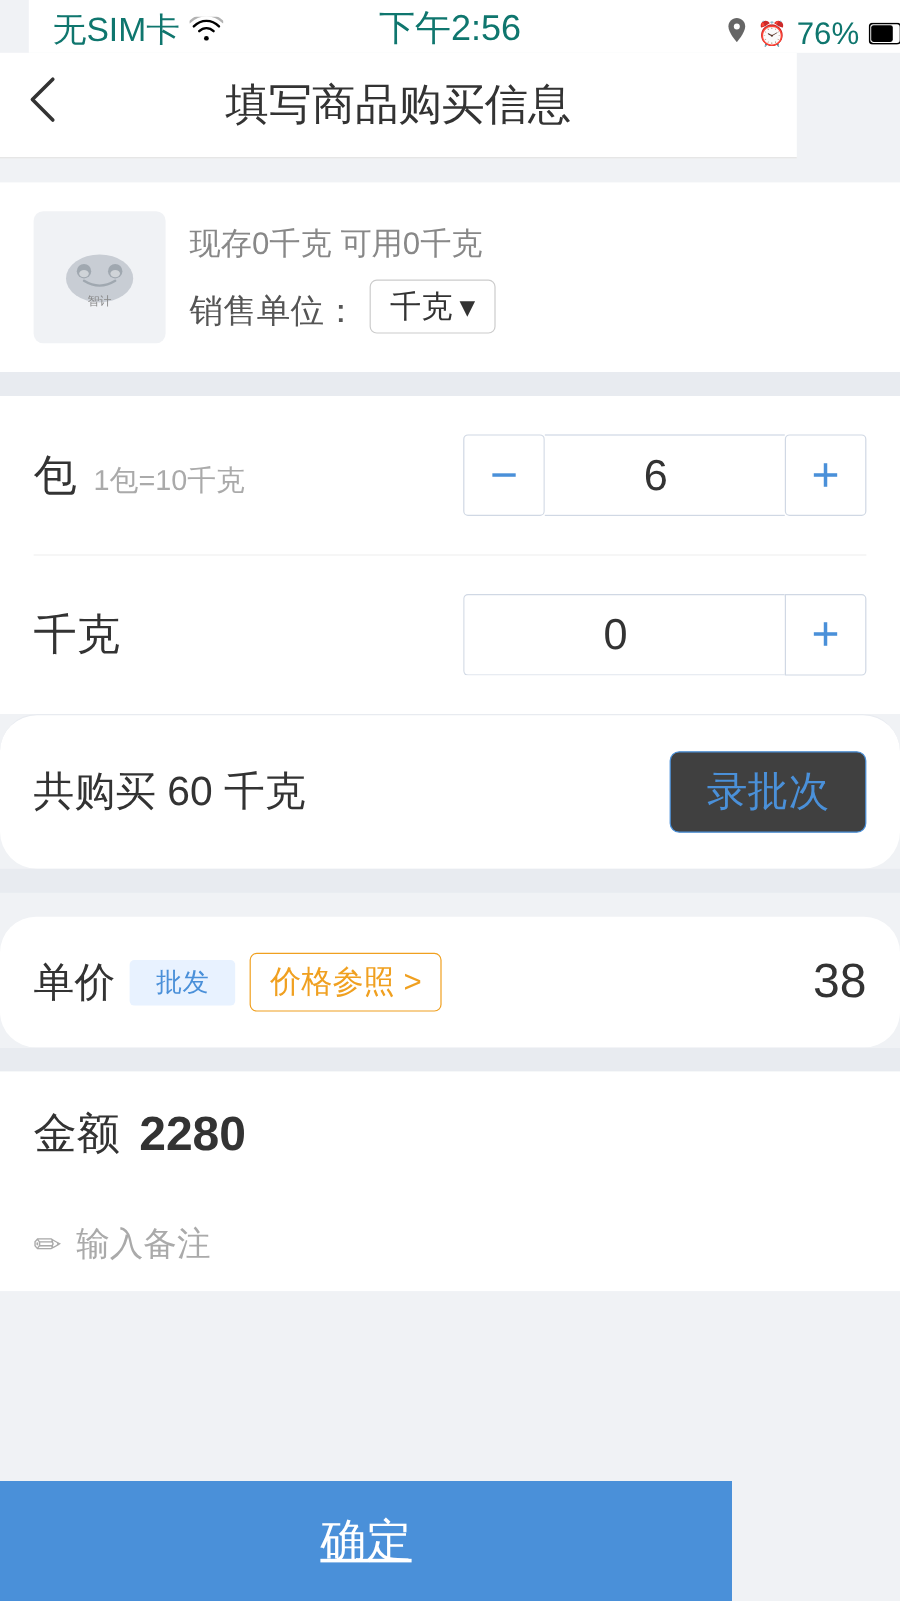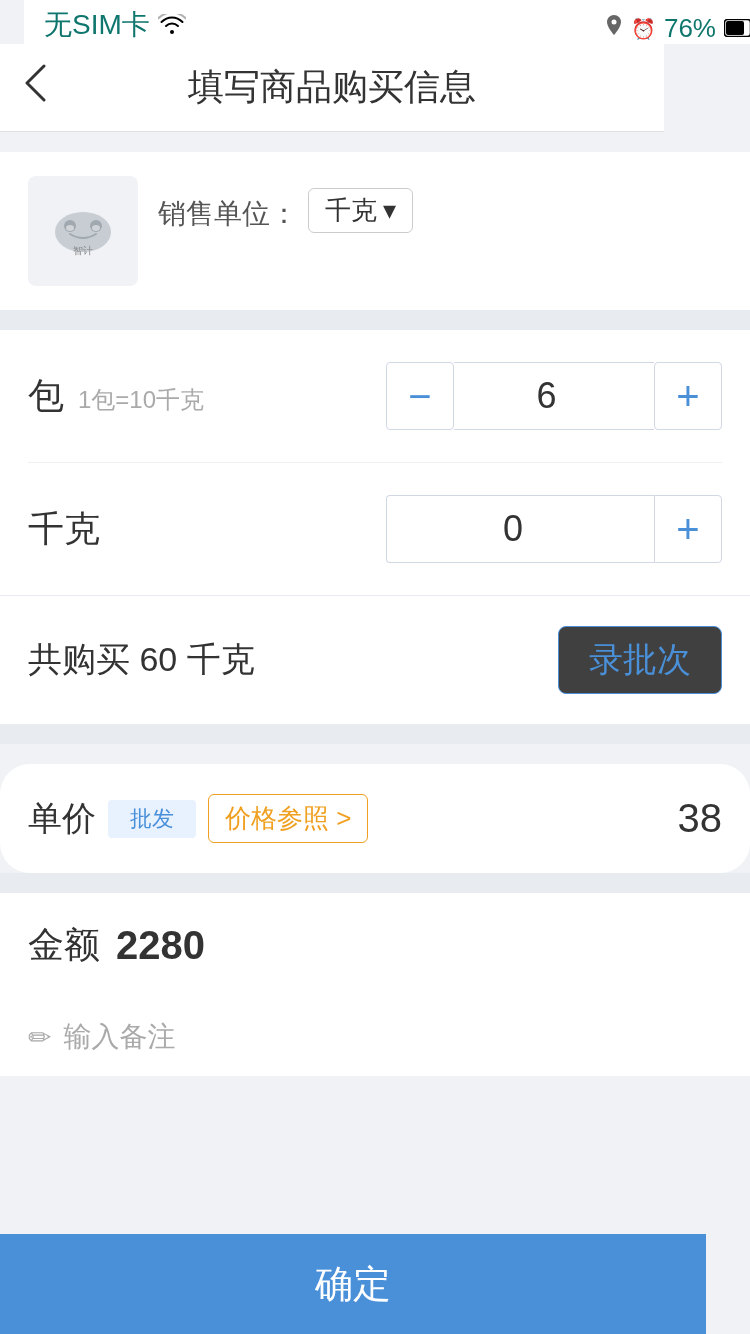--- a/index.html
+++ b/index.html
@@ -226,20 +226,21 @@
     }
 
     
     .total-section {
       background: #fff;
       padding: 30px 28px;
       display: flex;
       align-items: center;
       justify-content: space-between;
       border-top: 1px solid #e8ebf0;
+      border-radius: 31px;
     }
     .total-text {
       font-size: 34px;
       color: #333;
       font-weight: 500;
     }
     .batch-btn {
       border: 1px solid #4a90d9;
       border-radius: 8px;
       padding: 10px 30px;
@@ -330,48 +331,50 @@
       background: #f0f2f5;
       flex: 1;
       min-height: 300px;
     }
 
     
     .confirm-btn {
       position: fixed;
       bottom: 0;
       left: 0;
-      width: 706px;
+      width: 610px;
       height: 100px;
       background: #4a90d9;
       color: #fff;
       font-size: 38px;
       font-weight: 500;
       border: none;
       cursor: pointer;
       display: flex;
       align-items: center;
       justify-content: center;
+      text-decoration: underline;
     }
   </style>
 </head>
 <body>
 
 <div class="status-bar">
   <div class="status-left">
     <span>无SIM卡</span>
     <span>
       <svg width="28" height="20" viewBox="0 0 28 20" fill="none">
         <path d="M14 16a2 2 0 1 1 0 4 2 2 0 0 1 0-4z" fill="#000"></path>
         <path d="M8 12c1.6-1.6 3.8-2.6 6-2.6s4.4 1 6 2.6" stroke="#000" stroke-width="2" fill="none" stroke-linecap="round"></path>
         <path d="M3.5 8C6.4 5.1 10 3.4 14 3.4s7.6 1.7 10.5 4.6" stroke="#000" stroke-width="2" fill="none" stroke-linecap="round"></path>
         <path d="M0 4.5C4 .5 8.7-1.5 14-1.5s10 2 14 6" stroke="#000" stroke-width="2" fill="none" stroke-linecap="round" opacity="0.3"></path>
       </svg>
     </span>
   </div>
+  <div class="status-center">下午2:56</div>
   <div class="status-right">
     <span>
       <svg width="18" height="22" viewBox="0 0 18 22" fill="none">
         <path d="M9 0C5.1 0 2 3.1 2 7c0 5.25 7 13 7 13s7-7.75 7-13c0-3.9-3.1-7-7-7z" fill="#000" opacity="0.6"></path>
         <circle cx="9" cy="7" r="2.5" fill="#fff"></circle>
       </svg>
     </span>
     <span style="font-size:20px;">⏰</span>
     <span>76%</span>
     <span>
@@ -399,20 +402,21 @@
       <ellipse cx="35" cy="28" rx="28" ry="20" fill="#c8cdd4"></ellipse>
       <circle cx="22" cy="22" r="6" fill="#a0a8b0"></circle>
       <circle cx="48" cy="22" r="6" fill="#a0a8b0"></circle>
       <ellipse cx="22" cy="24" rx="4" ry="3" fill="#fff" opacity="0.5"></ellipse>
       <ellipse cx="48" cy="24" rx="4" ry="3" fill="#fff" opacity="0.5"></ellipse>
       <path d="M22 30 Q35 38 48 30" stroke="#a0a8b0" stroke-width="2" fill="none" stroke-linecap="round"></path>
       <text x="35" y="50" text-anchor="middle" font-size="10" fill="#888">智计</text>
     </svg>
   </div>
   <div class="product-info">
+    <div class="product-stock">现存0千克  可用0千克</div>
     <div class="product-unit-row">
       <span>销售单位：</span>
       <div class="unit-select">
         <span>千克</span>
         <span>▾</span>
       </div>
     </div>
   </div>
 </div>
 

